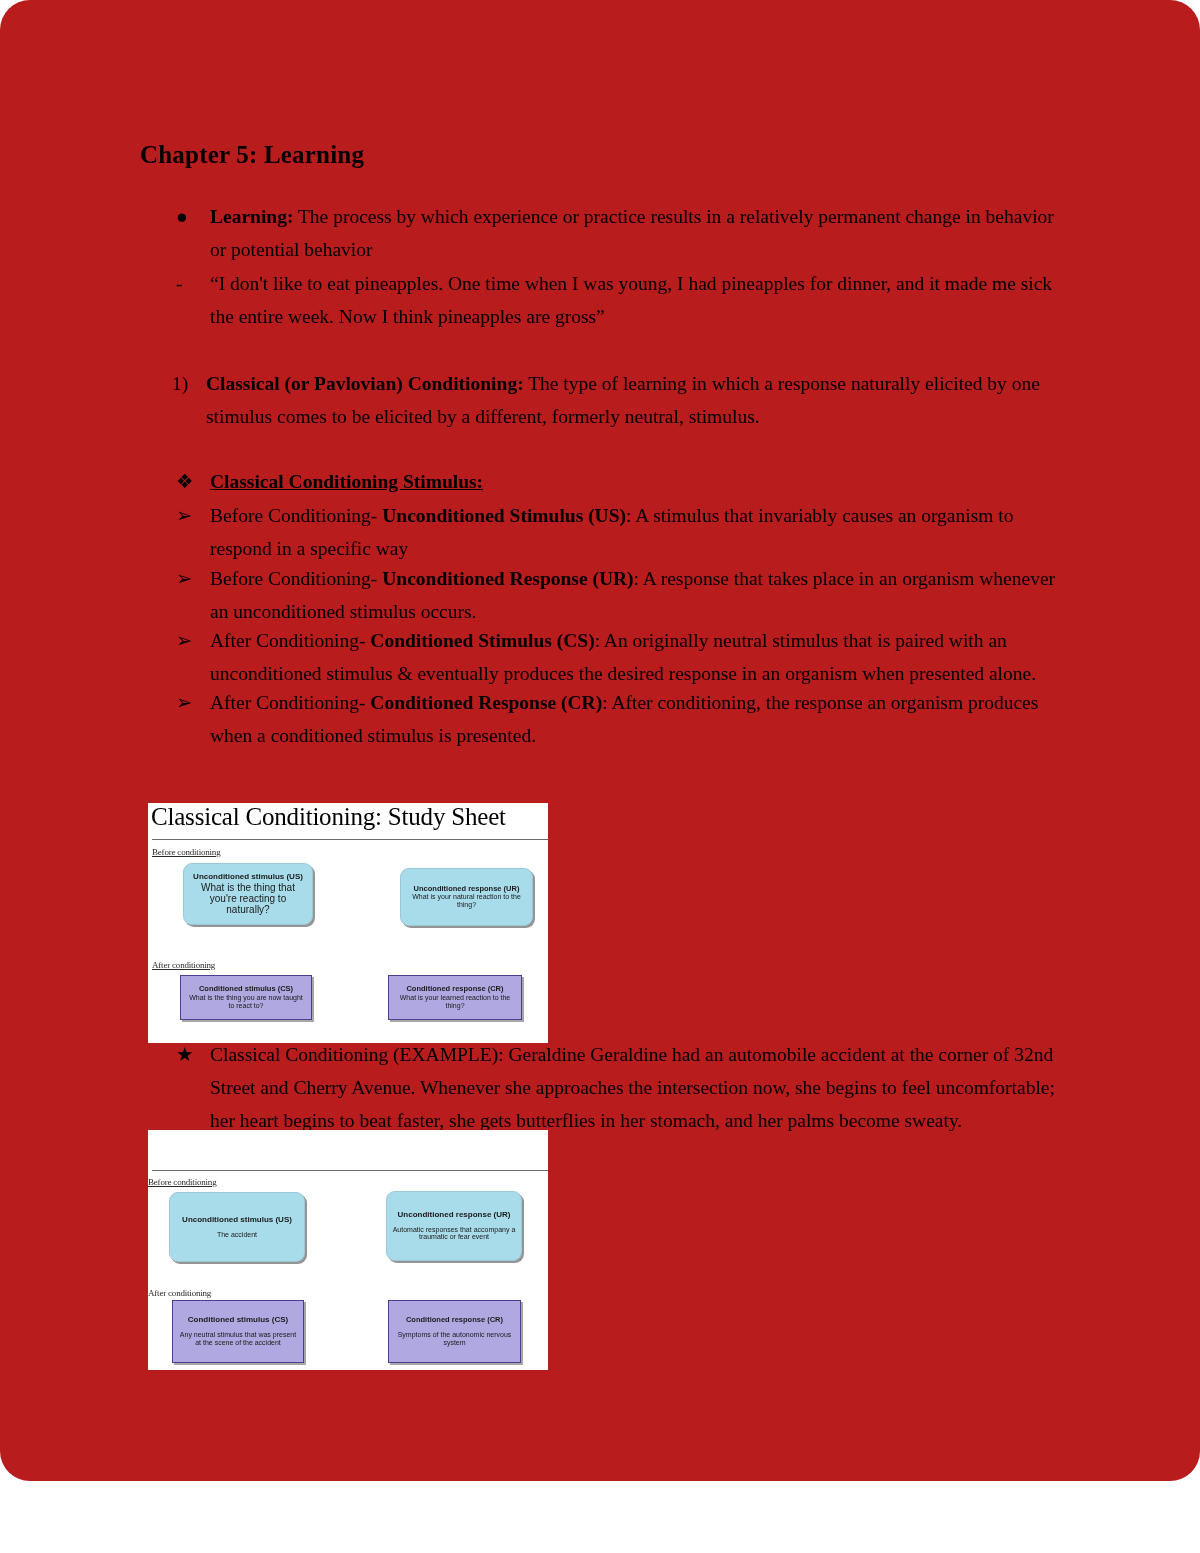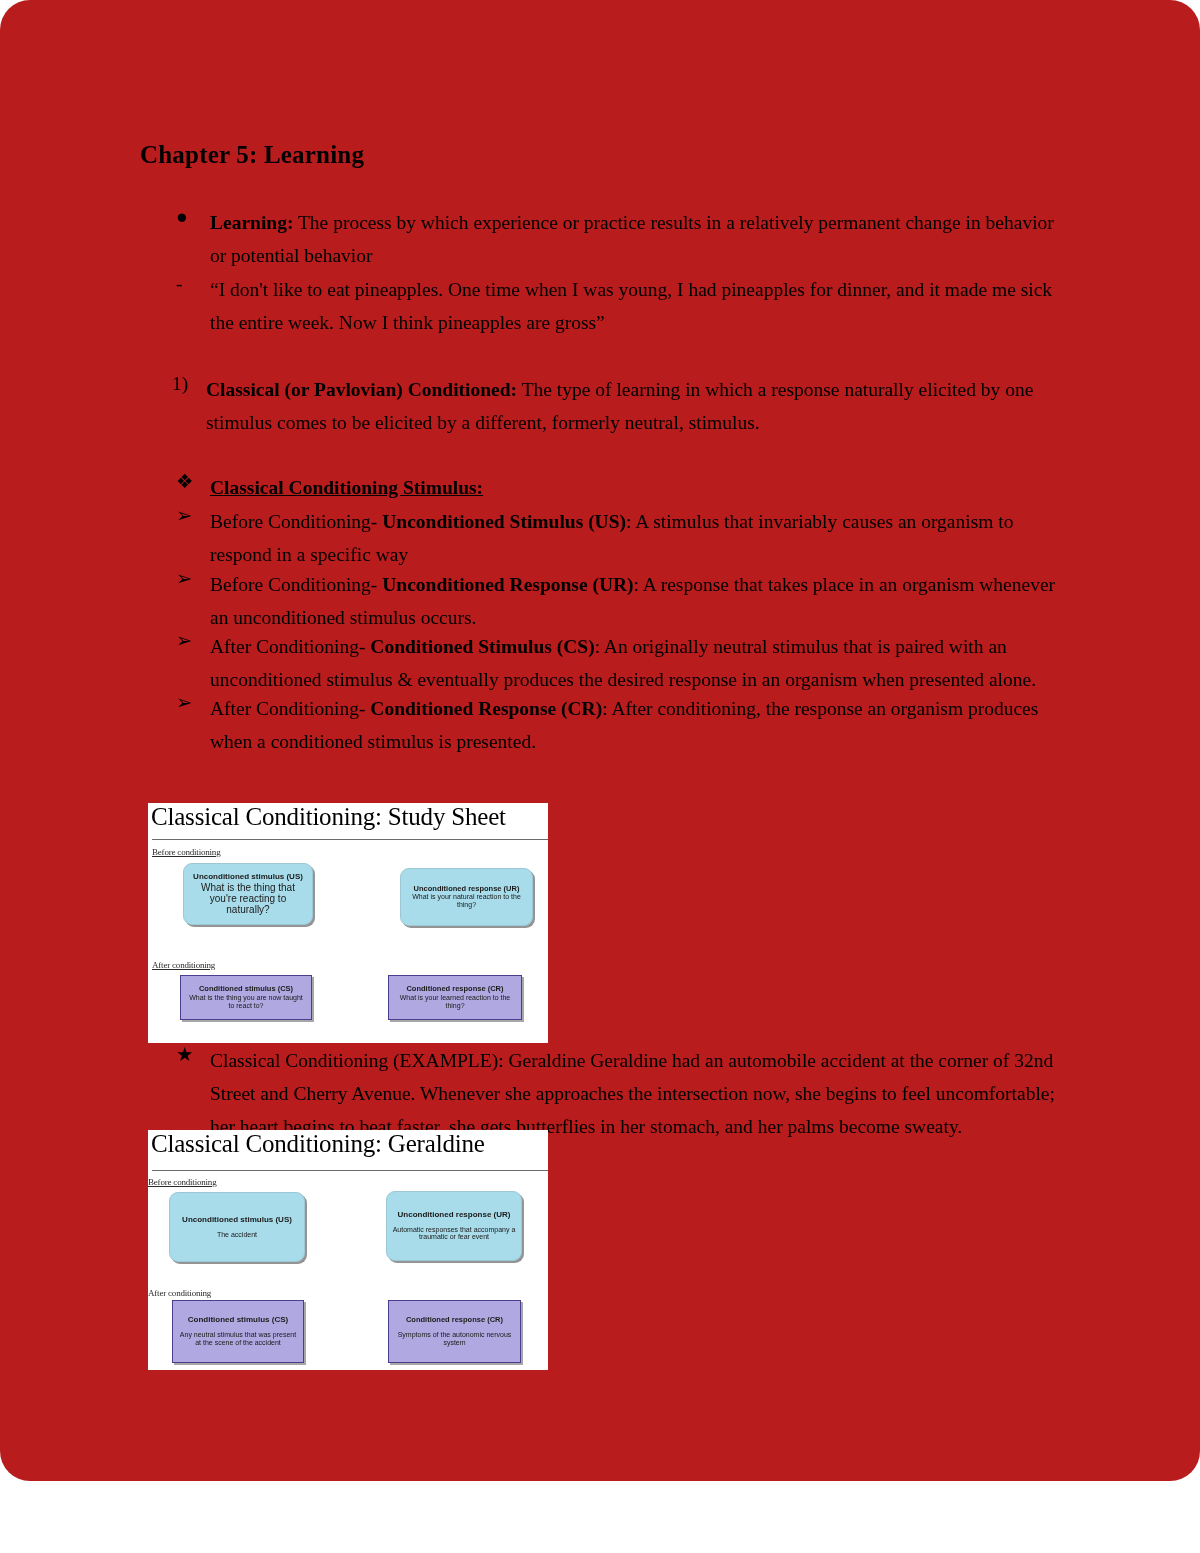--- a/index.html
+++ b/index.html
@@ -42,21 +42,20 @@
   .para .marker {
     position: absolute;
     left: 0;
     top: 0;
     width: 34px;
     text-align: left;
   }
   .para .ptext {
     display: block;
     margin-left: 34px;
-    margin-top: 6px;
   }
   b, .b { font-weight: bold; }
   .u { text-decoration: underline; }
 
   
   .slide {
     position: absolute;
     background: #ffffff;
   }
   .slide-title {
@@ -132,21 +131,21 @@
     <span class="ptext"><b>Learning:</b><span> The process by which experience or practice results in a relatively permanent change in behavior or potential behavior</span></span>
   </div>
 
   <div class="para" style="left:176px; top:267px; width:890px;">
     <span class="marker">-</span>
     <span class="ptext">“I don't like to eat pineapples. One time when I was young, I had pineapples for dinner, and it made me sick the entire week. Now I think pineapples are gross”</span>
   </div>
 
   <div class="para" style="left:172px; top:367px; width:890px;">
     <span class="marker">1)</span>
-    <span class="ptext"><b>Classical (or Pavlovian) Conditioned:</b><span> The type of learning in which a response naturally elicited by one stimulus comes to be elicited by a different, formerly neutral, stimulus.</span></span>
+    <span class="ptext"><b>Classical (or Pavlovian) Conditioning:</b><span> The type of learning in which a response naturally elicited by one stimulus comes to be elicited by a different, formerly neutral, stimulus.</span></span>
   </div>
 
   <div class="para" style="left:176px; top:465px; width:700px;">
     <span class="marker">❖</span>
     <span class="ptext b u">Classical Conditioning Stimulus:</span>
   </div>
 
   <div class="para" style="left:176px; top:499px; width:875px;">
     <span class="marker">➢</span>
     <span class="ptext"><span>Before Conditioning- </span><b>Unconditioned Stimulus (US)</b><span>: A stimulus that invariably causes an organism to respond in a specific way</span></span>
@@ -195,21 +194,20 @@
       <span class="bs" style="font-size:7px;">What is your learned reaction to the thing?</span>
     </div>
   </div>
 
   <div class="para" style="left:176px; top:1038px; width:900px;">
     <span class="marker">★</span>
     <span class="ptext">Classical Conditioning (EXAMPLE): Geraldine Geraldine had an automobile accident at the corner of 32nd Street and Cherry Avenue. Whenever she approaches the intersection now, she begins to feel uncomfortable; her heart begins to beat faster, she gets butterflies in her stomach, and her palms become sweaty.</span>
   </div>
 
   <div class="slide" style="left:148px; top:1130px; width:400px; height:240px;">
-    <div class="slide-title">Classical Conditioning: Geraldine</div>
     <div class="slide-rule" style="top:40px; width:396px;"></div>
 
     <div class="phase-label" style="left:0px; top:47px;">Before conditioning</div>
 
     <div class="cbox blue" style="left:21px; top:62px; width:136px; height:70px;">
       <span class="bt" style="font-size:8px;">Unconditioned stimulus (US)</span>
       <span class="gap"></span>
       <span class="bs" style="font-size:7px;">The accident</span>
     </div>
 

